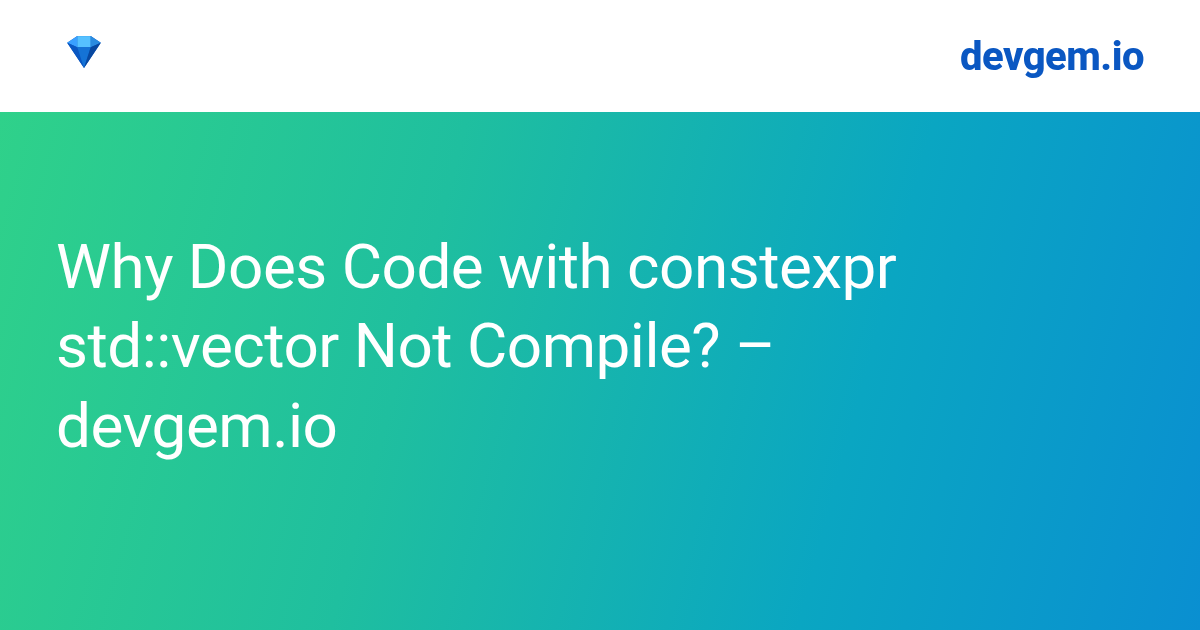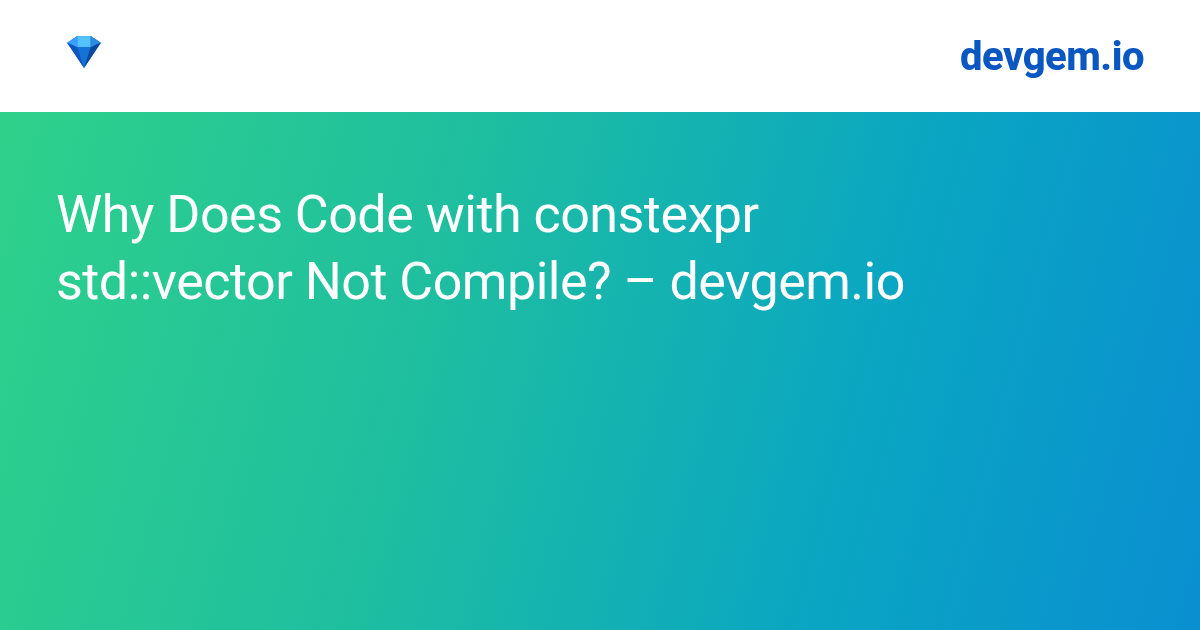--- a/index.html
+++ b/index.html
@@ -2,21 +2,21 @@
 <html><head>
 <meta charset="utf-8">
 <style>
   * { margin: 0; padding: 0; box-sizing: border-box; }
   html, body { width: 1200px; height: 630px; overflow: hidden; font-family: -apple-system, BlinkMacSystemFont, "Segoe UI", Roboto, "Helvetica Neue", Arial, sans-serif; }
   .card { width: 1200px; height: 630px; display: flex; flex-direction: column; background: #ffffff; }
   .header { height: 112px; display: flex; align-items: center; justify-content: space-between; padding: 0 56px; background: #ffffff; gap: 28px; }
   .logo { display: flex; align-items: center; }
   .brand { font-size: 40px; font-weight: 800; color: #0a57c2; letter-spacing: -0.5px; }
   .hero { flex: 1; background: linear-gradient(105deg, #2fd18a 0%, #1fbf9f 35%, #0aa6c2 70%, #0a8fd1 100%); padding: 70px 56px 0 56px; display: flex; align-items: flex-start; }
-  .title { color: #ffffff; font-size: 52px; line-height: 1.28; font-weight: 400; max-width: 900px; letter-spacing: -0.5px; }
+  .title { color: #ffffff; font-size: 62px; line-height: 1.28; font-weight: 400; max-width: 900px; letter-spacing: -0.5px; margin-top: 45px; }
 </style>
 </head>
 <body>
 
 <div class="card">
   <div class="header">
     <div class="logo">
       <span>
         <svg width="56" height="56" viewBox="0 0 100 100">
           <polygon points="20,30 38,18 62,18 80,30 50,75" fill="#0a57c2"></polygon>

